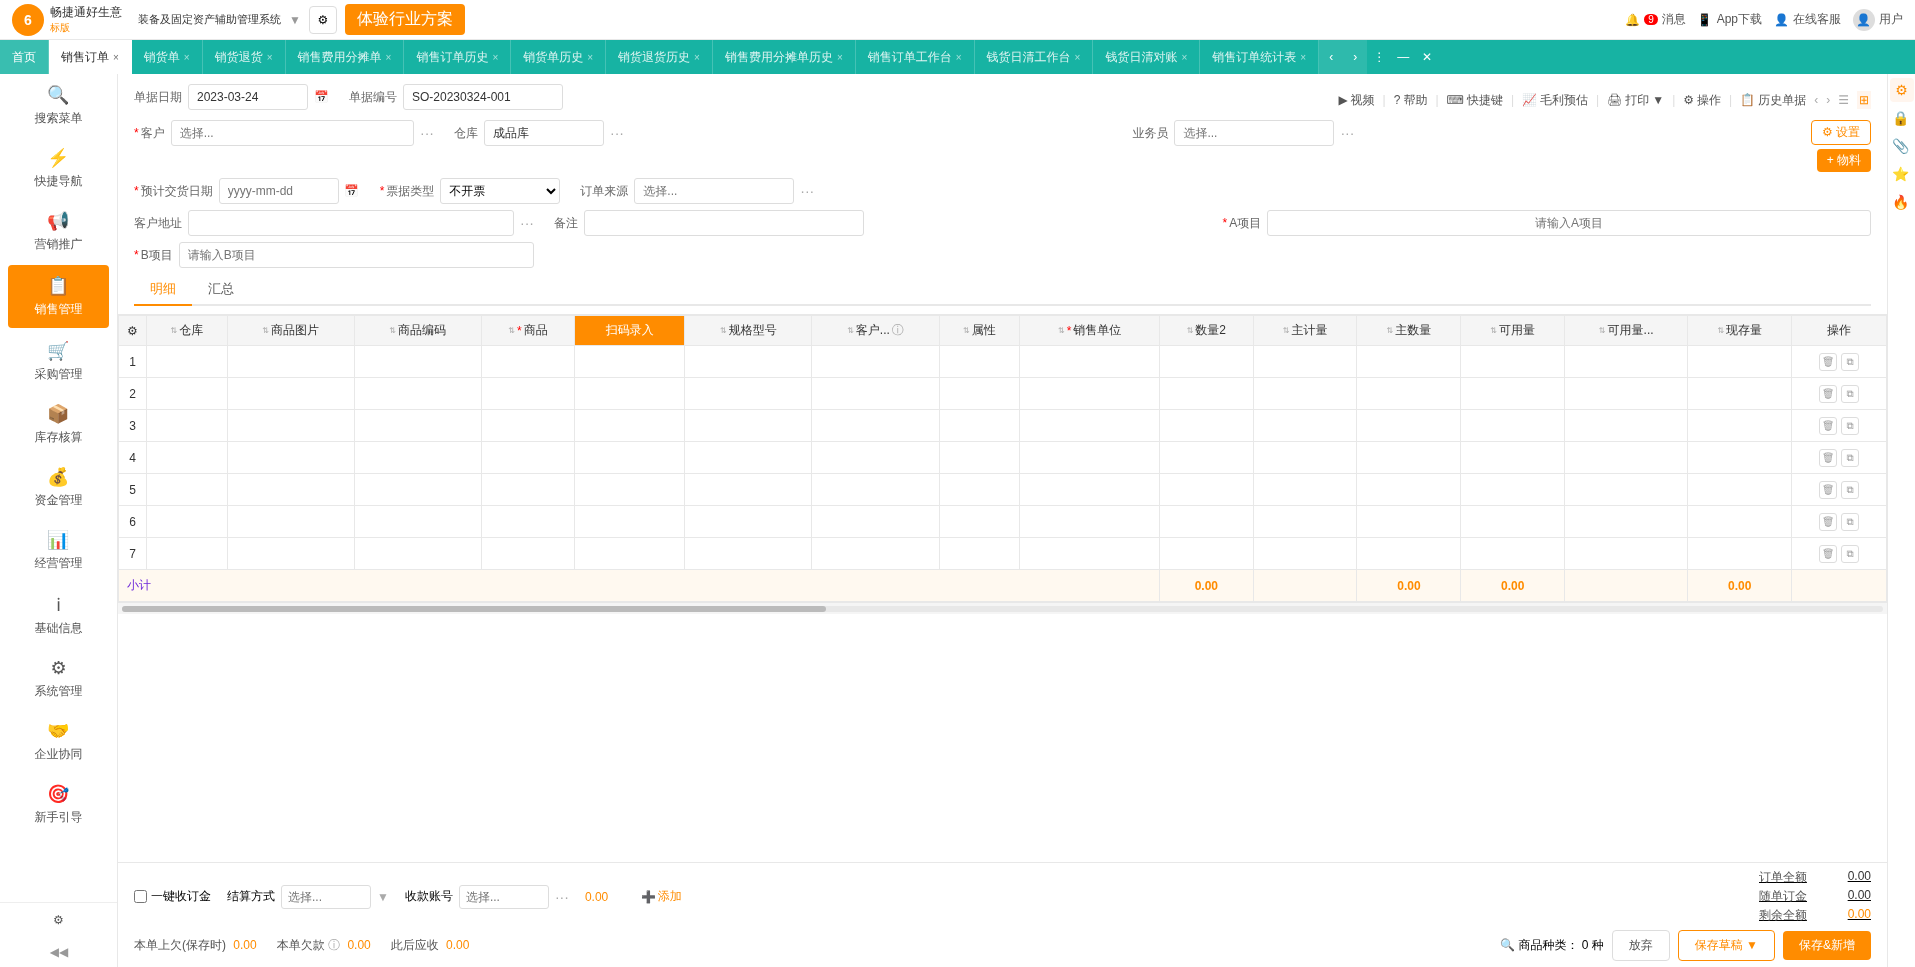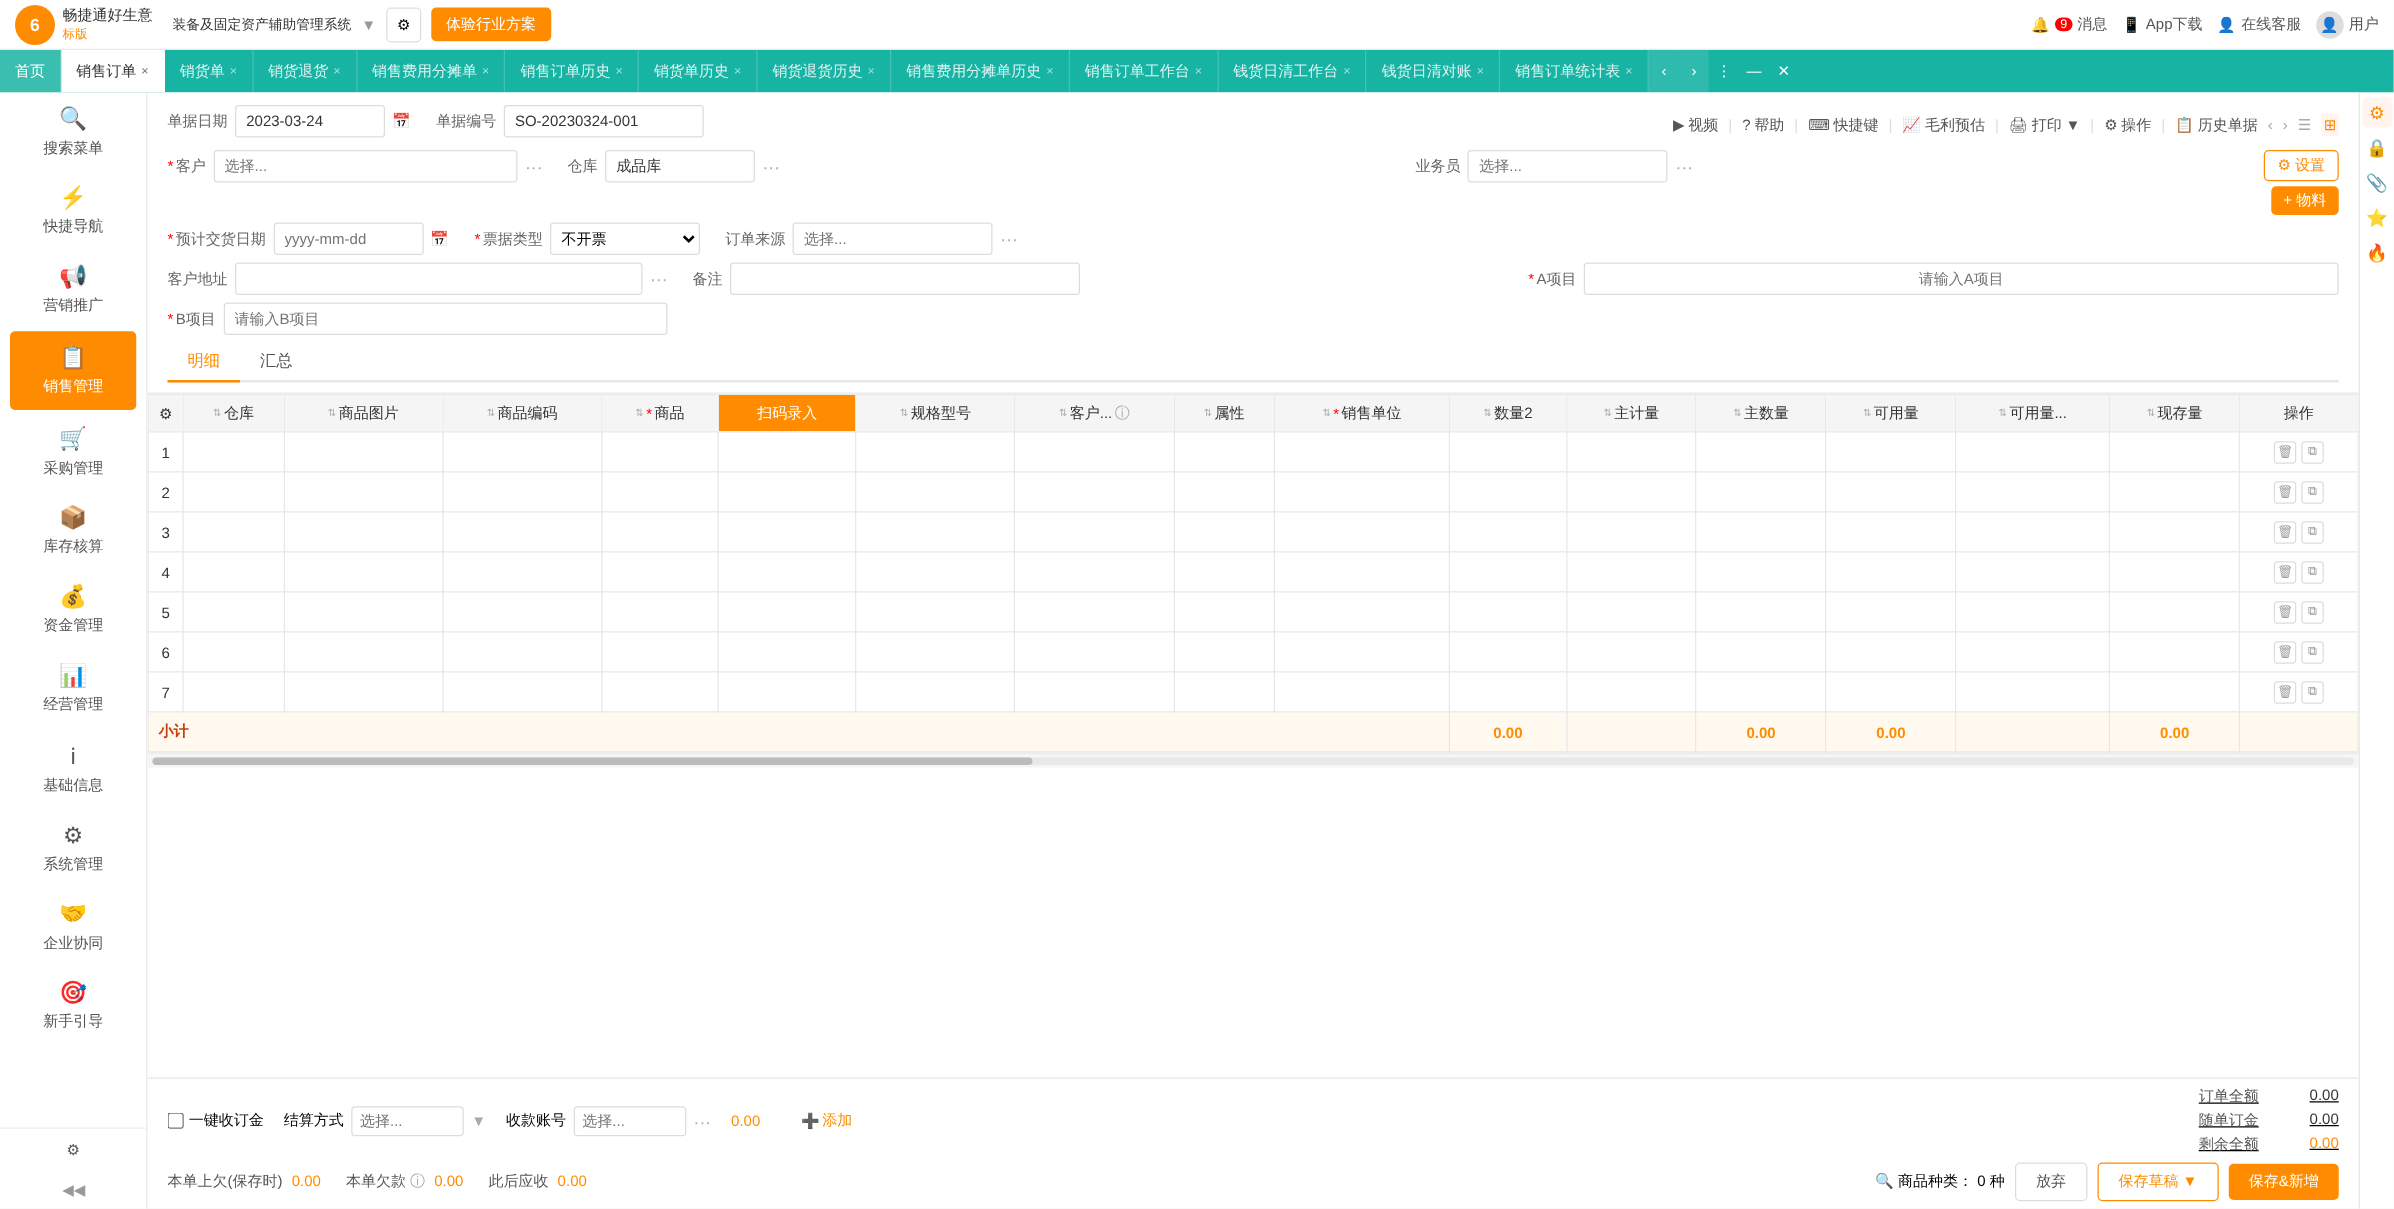--- a/index.html
+++ b/index.html
@@ -12,21 +12,21 @@
       padding: 0 12px; gap: 8px;
     }
     .logo-area { display: flex; align-items: center; gap: 6px; width: 118px; }
     .logo-icon { width: 32px; height: 32px; background: #ff8c00; border-radius: 50%; display: flex; align-items: center; justify-content: center; color: #fff; font-size: 14px; font-weight: bold; }
     .logo-text { font-size: 11px; color: #333; line-height: 1.3; }
     .top-bar-center { display: flex; align-items: center; gap: 8px; flex: 1; }
     .system-name { font-size: 11px; color: #333; }
     .top-bar-right { display: flex; align-items: center; gap: 12px; margin-left: auto; }
     .top-icon-btn { display: flex; align-items: center; gap: 4px; color: #555; cursor: pointer; font-size: 12px; }
     .badge { background: #f00; color: #fff; border-radius: 8px; padding: 0 4px; font-size: 10px; }
-    .btn-orange { background: #ff8c00; color: #fff; border: none; border-radius: 4px; padding: 5px 12px; cursor: pointer; font-size: 12px; }
+    .btn-orange { background: #ff8c00; color: #fff; border: none; border-radius: 4px; padding: 5px 12px; cursor: pointer; font-size: 16px; }
     .gear-btn { width: 28px; height: 28px; border-radius: 4px; border: 1px solid #ddd; background: #fff; display: flex; align-items: center; justify-content: center; cursor: pointer; }
 
     
     .nav-tabs {
       display: flex; align-items: center; height: 34px;
       background: #17b3a3; overflow: hidden;
     }
     .nav-tab {
       height: 34px; display: flex; align-items: center; padding: 0 12px;
       color: rgba(255,255,255,0.85); cursor: pointer; white-space: nowrap;
@@ -81,21 +81,21 @@
       background: #f5f5f5; border: 1px solid #e8e8e8; padding: 6px 4px;
       white-space: nowrap; text-align: center; color: #333; font-weight: normal;
       position: sticky; top: 0; z-index: 1;
     }
     .data-table td { border: 1px solid #e8e8e8; padding: 4px; height: 32px; text-align: center; color: #333; }
     .row-num { color: #999; }
     .col-ops { display: flex; align-items: center; justify-content: center; gap: 4px; }
     .op-icon { width: 18px; height: 18px; display: flex; align-items: center; justify-content: center; cursor: pointer; color: #999; border: 1px solid #ddd; border-radius: 3px; font-size: 10px; }
 
     
-    .summary-row td { background: #fff9f0; font-weight: bold; color: #c2410c; }
+    .summary-row td { background: #fff9f0; font-weight: normal; color: #6d28d9; }
 
     
     .bottom-bar { background: #fff; border-top: 1px solid #e8e8e8; padding: 6px 16px; }
     .bottom-row1 { display: flex; align-items: center; gap: 16px; }
     .bottom-checkbox { display: flex; align-items: center; gap: 4px; }
     .bottom-field { display: flex; align-items: center; gap: 6px; }
     .bottom-field input { border: 1px solid #ddd; border-radius: 3px; padding: 2px 6px; width: 90px; height: 24px; outline: none; }
     .add-btn { color: #ff8c00; cursor: pointer; display: flex; align-items: center; gap: 2px; }
     .amount-display { color: #ff8c00; min-width: 40px; }
 

